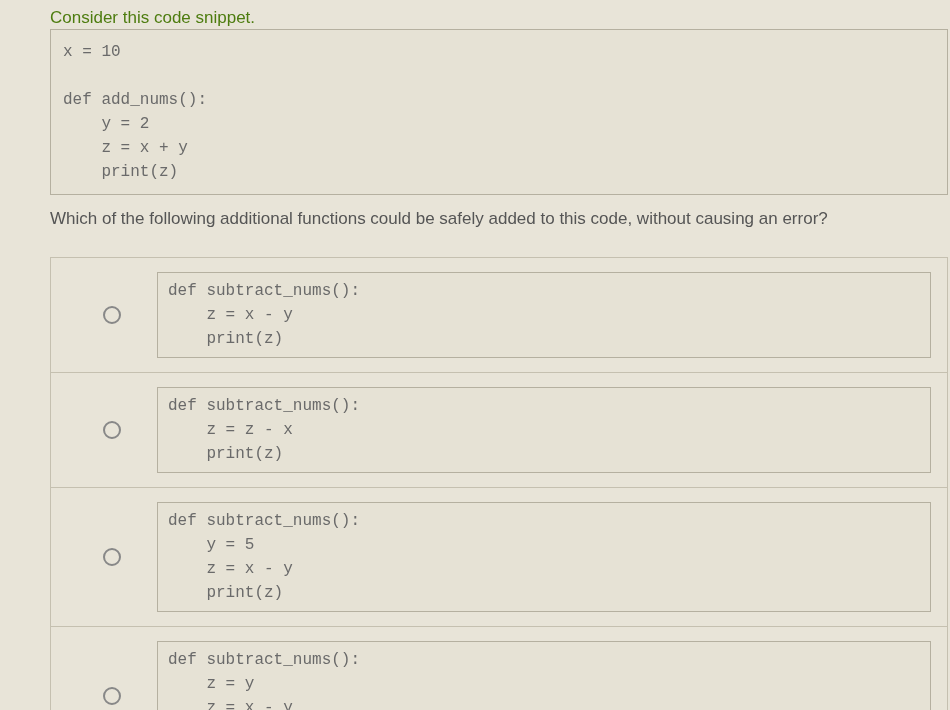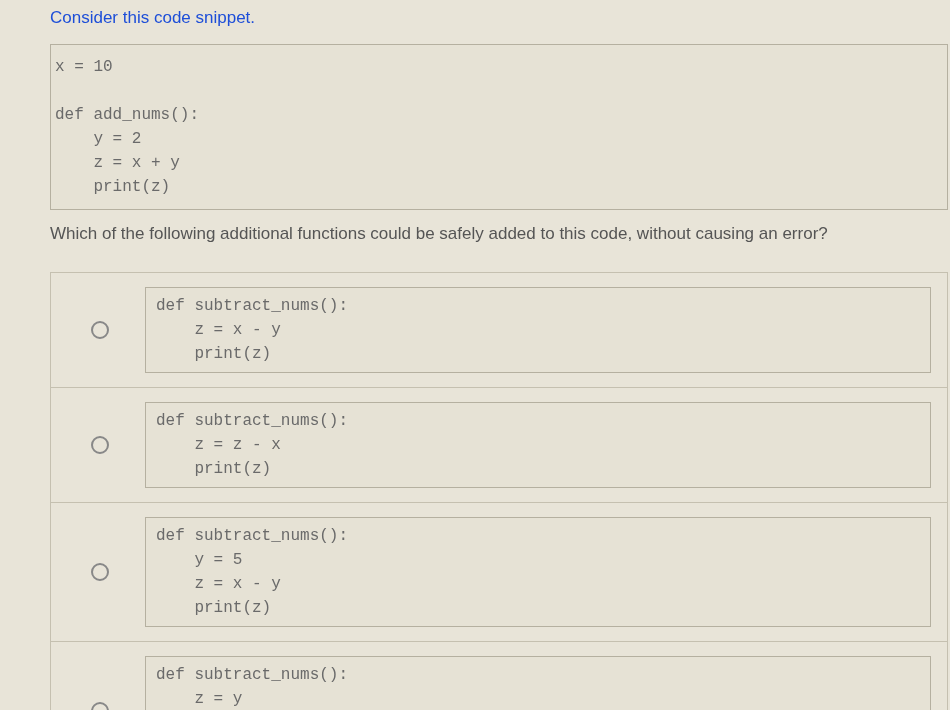--- a/index.html
+++ b/index.html
@@ -10,50 +10,50 @@
     padding: 0;
     width: 950px;
     height: 710px;
     overflow: hidden;
   }
   .container {
     padding: 0 0 0 50px;
   }
   .prompt {
     font-size: 17px;
-    color: #1d4ed8;
-    margin: 8px 0 16px 0;
+    color: #4d7c0f;
+    margin: 8px 0 1px 0;
   }
   .question {
     font-size: 17px;
     color: #555;
     margin: 14px 0 28px 0;
   }
   .code-box {
     border: 1px solid #b5b0a0;
     background: #e6e2d5;
-    padding: 10px 4px;
+    padding: 10px 12px;
     font-family: "Courier New", Courier, monospace;
     font-size: 16px;
     color: #6a6a6a;
     white-space: pre;
     line-height: 1.5;
     margin-right: 2px;
   }
   .options {
     border-top: 1px solid #c5c0b0;
     margin-right: 2px;
   }
   .option-row {
     display: flex;
     align-items: center;
     border-bottom: 1px solid #c5c0b0;
     border-left: 1px solid #c5c0b0;
     border-right: 1px solid #c5c0b0;
-    padding: 14px 16px 14px 4px;
+    padding: 14px 16px 14px 16px;
     justify-content: space-between;
   }
   .radio-cell {
     width: 90px;
     display: flex;
     justify-content: center;
     align-items: center;
     flex-shrink: 0;
   }
   .radio {

